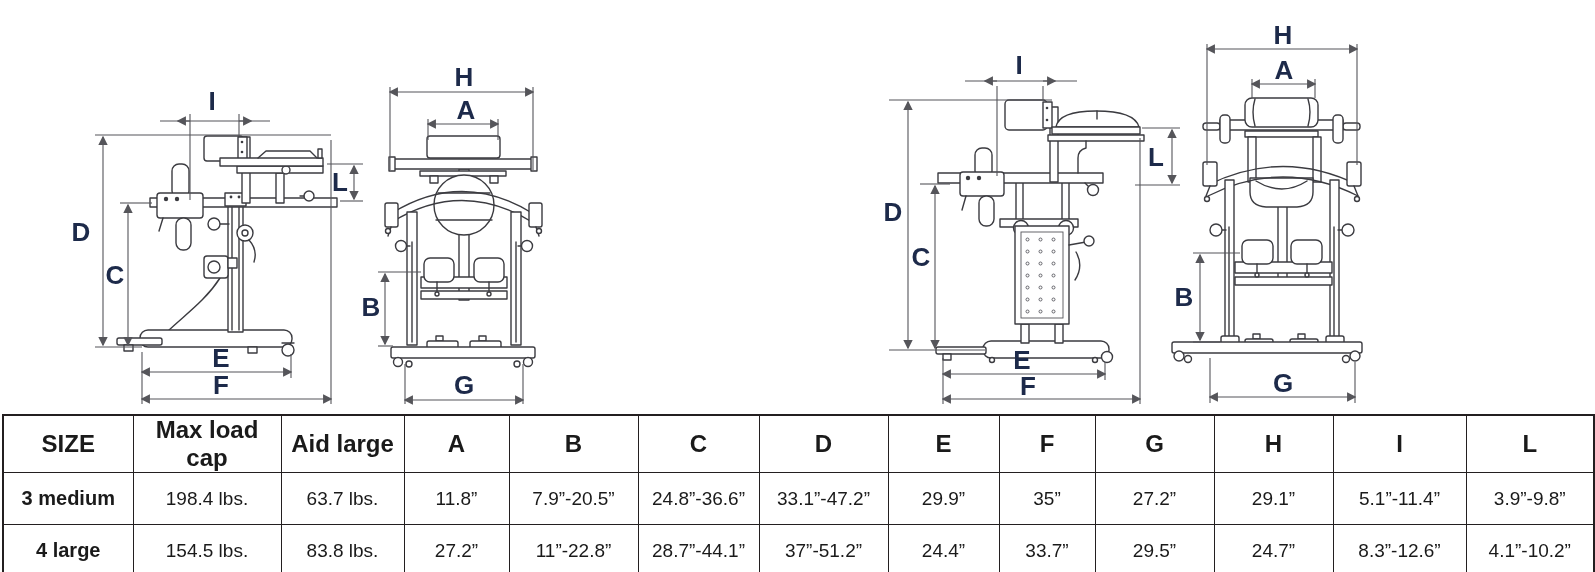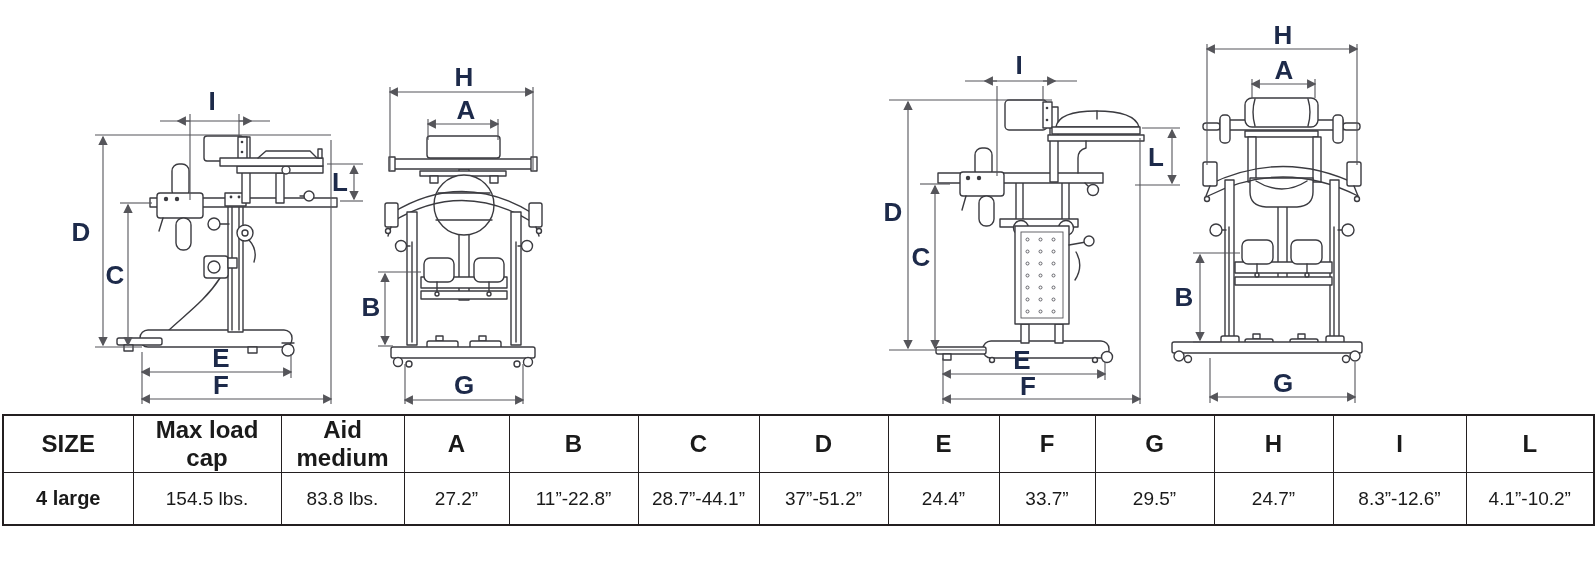--- a/index.html
+++ b/index.html
@@ -330,34 +330,49 @@
         <col style="width:96px">
       <col style="width:119px">
         <col style="width:119px">
         <col style="width:133px">
       <col style="width:128px">
     </colgroup>
     <thead>
       <tr>
         <th>SIZE</th>
         <th>Max load cap</th>
-        <th>Aid medium</th>
+        <th>Aid large</th>
         <th>A</th>
         <th>B</th>
         <th>C</th>
         <th>D</th>
         <th>E</th>
         <th>F</th>
         <th>G</th>
         <th>H</th>
         <th>I</th>
         <th>L</th>
       </tr>
     </thead>
     <tbody>
+      <tr>
+        <td class="rowlabel">3 medium</td>
+        <td>198.4 lbs.</td>
+        <td>63.7 lbs.</td>
+        <td>11.8”</td>
+        <td>7.9”-20.5”</td>
+        <td>24.8”-36.6”</td>
+        <td>33.1”-47.2”</td>
+        <td>29.9”</td>
+        <td>35”</td>
+        <td>27.2”</td>
+        <td>29.1”</td>
+        <td>5.1”-11.4”</td>
+        <td>3.9”-9.8”</td>
+      </tr>
       <tr>
         <td class="rowlabel">4 large</td>
         <td>154.5 lbs.</td>
         <td>83.8 lbs.</td>
         <td>27.2”</td>
         <td>11”-22.8”</td>
         <td>28.7”-44.1”</td>
         <td>37”-51.2”</td>
         <td>24.4”</td>
         <td>33.7”</td>

